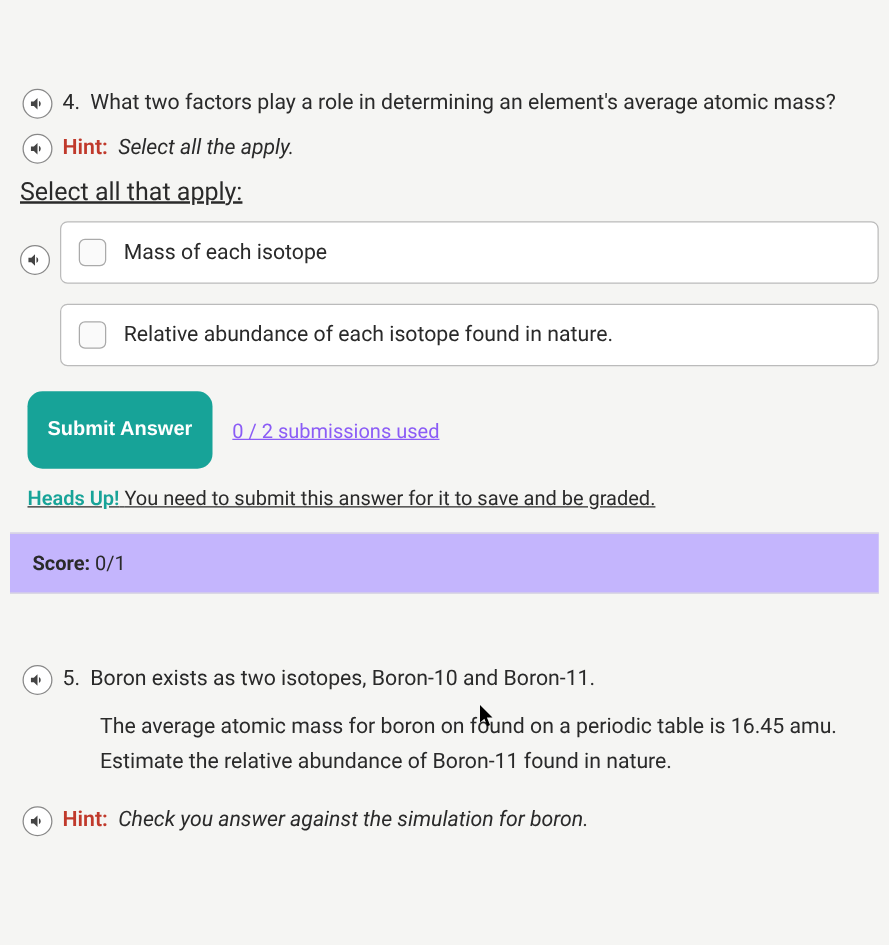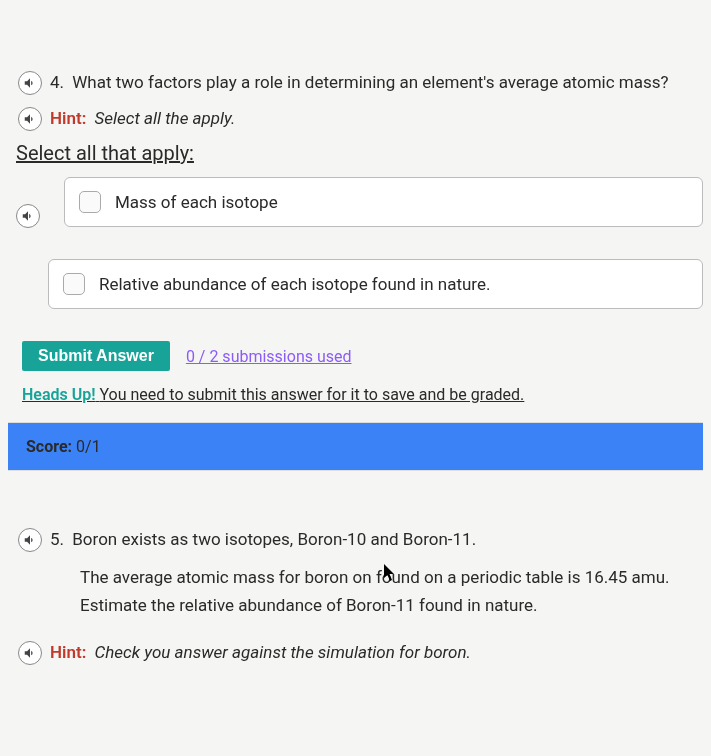--- a/index.html
+++ b/index.html
@@ -25,21 +25,21 @@
       top: 1px;
     }
     .audio-icon svg { width: 14px; height: 14px; }
     .q-number { font-weight: 400; margin-right: 4px; }
     .q-text { font-size: 17px; line-height: 1.5; }
     .underline { }
     .hint-label { color: #c0392b; font-weight: 600; margin-right: 4px; }
     .hint-text { font-style: italic; }
     .instruction { margin: 4px 0 12px 8px; font-size: 20px; text-decoration: underline; }
     .options { margin-left: 8px; }
-    .option-row { display: flex; align-items: flex-end; gap: 24px; margin-bottom: 32px; }
+    .option-row { display: flex; align-items: center; gap: 8px; margin-bottom: 16px; }
     .option-row .audio-icon { margin-top: 10px; }
     .option-row.no-audio { padding-left: 32px; }
     .option-box {
       flex: 1;
       border: 1px solid #bbb;
       border-radius: 6px;
       background: #fff;
       padding: 12px 14px;
       display: flex;
       align-items: center;
@@ -50,31 +50,31 @@
     .checkbox {
       width: 22px; height: 22px; min-width: 22px;
       border: 1.5px solid #aaa; border-radius: 5px;
       background: #fafafa;
     }
     .submit-row { display: flex; align-items: center; gap: 16px; margin: 20px 0 14px 14px; }
     .submit-btn {
       background: #17a398;
       color: #fff;
       border: none;
-      padding: 6px 16px;
+      padding: 22px 16px;
       font-size: 16px;
       font-weight: 600;
-      border-radius: 2px;
+      border-radius: 12px;
       cursor: pointer;
     }
     .submissions { font-size: 16px; color: #8b5cf6; text-decoration: underline; }
     .heads-up { margin: 0 0 0 14px; font-size: 16px; text-decoration: underline; }
     .heads-up-label { color: #17a398; font-weight: 600; }
     .score-box {
-      background: #3b82f6;
+      background: #c4b5fd;
       border-top: 1px solid #ddd;
       border-bottom: 1px solid #ddd;
       padding: 14px 18px;
       margin-top: 18px;
       font-size: 16px;
     }
     .score-label { font-weight: 700; }
     .q5-block { margin-top: 56px; }
     .q5-body { margin-left: 72px; font-size: 17px; line-height: 1.7; }
     .cursor {

